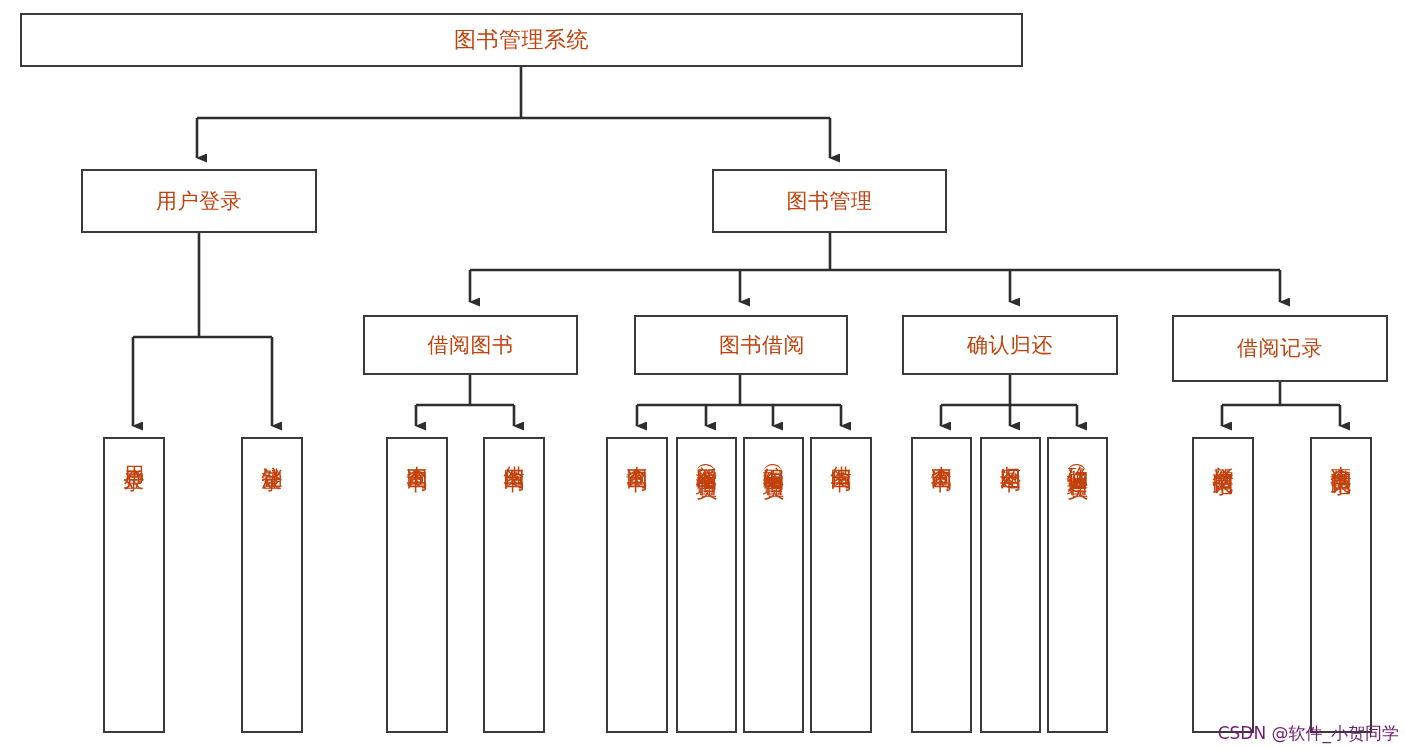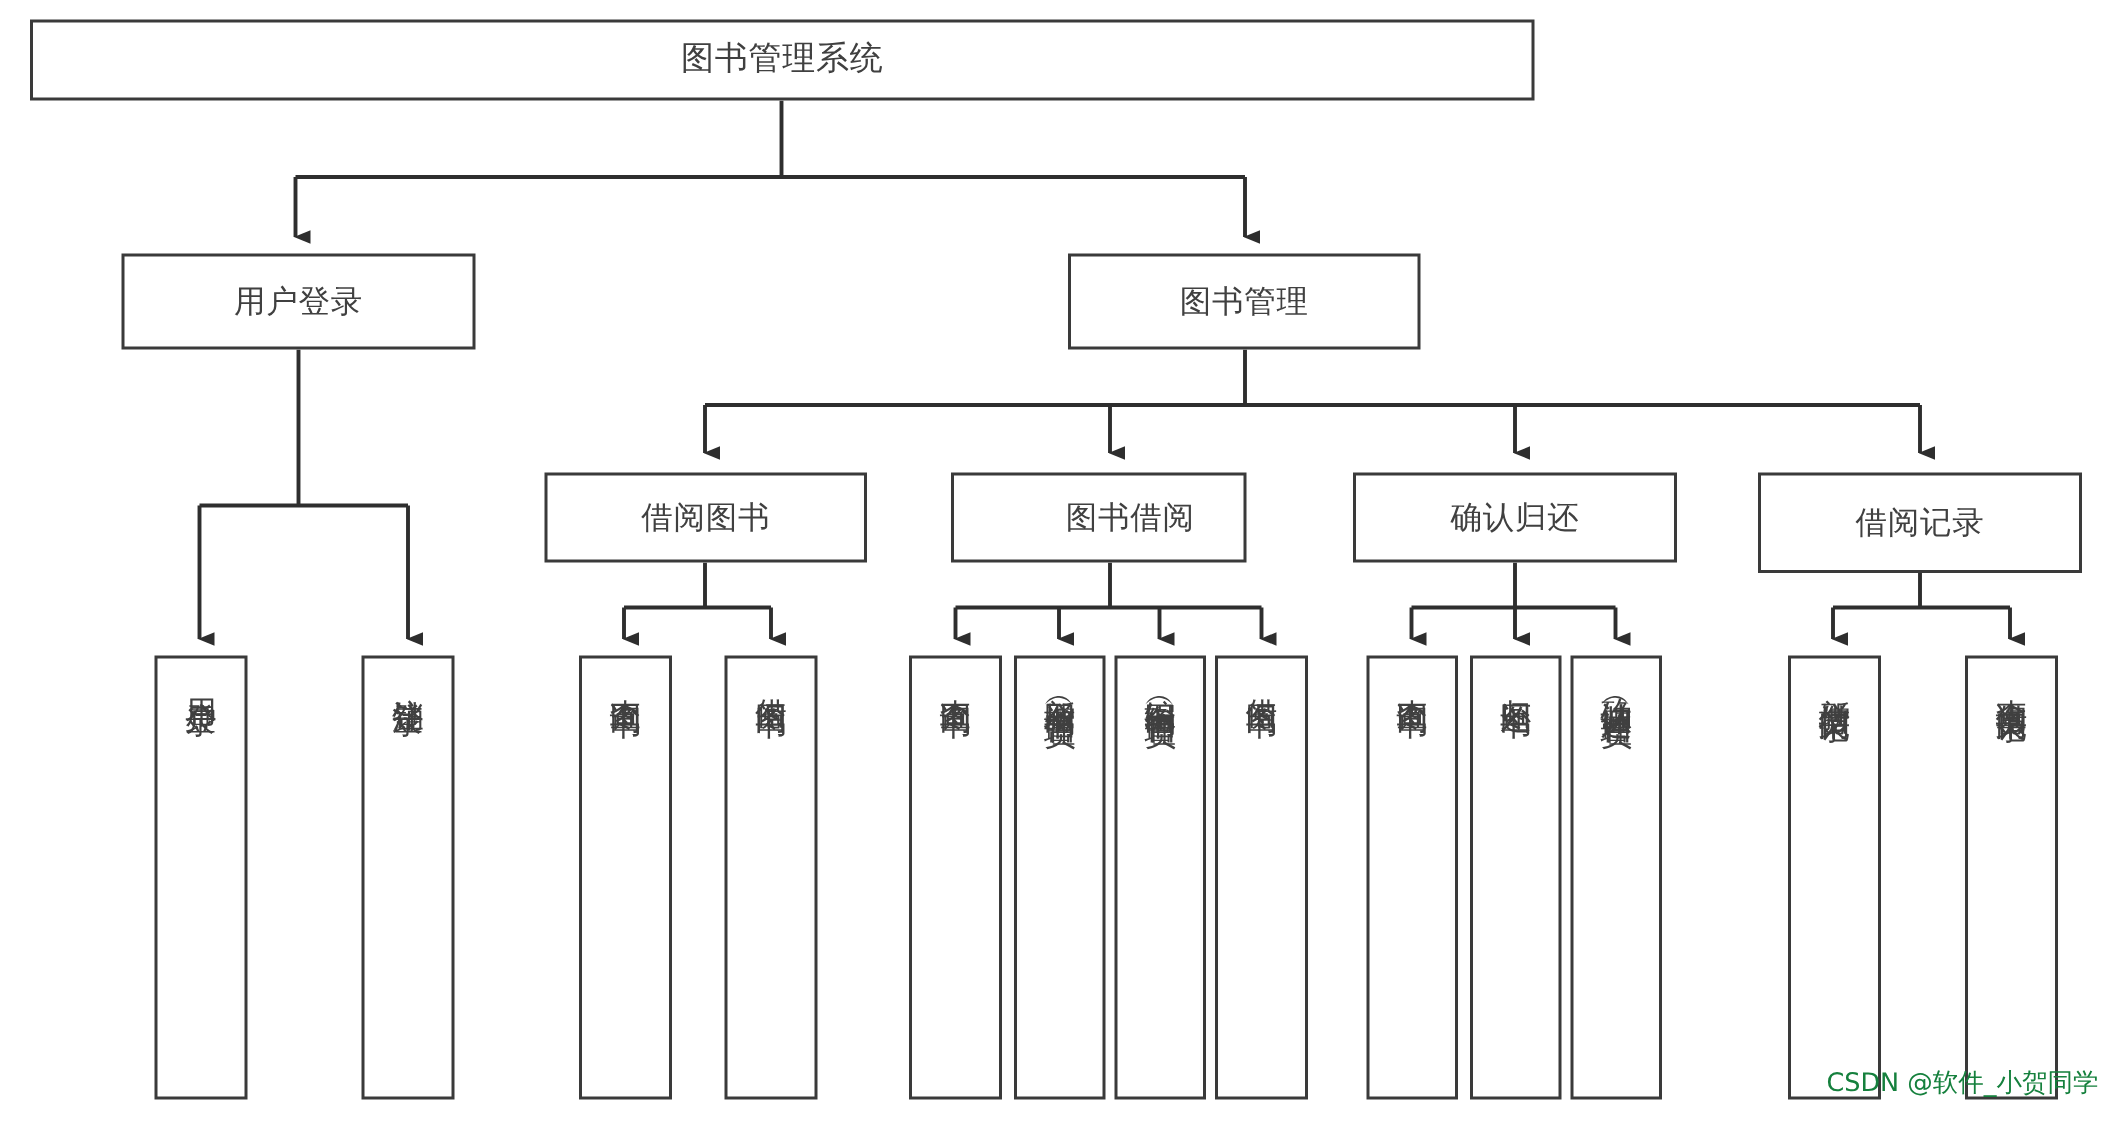--- a/index.html
+++ b/index.html
@@ -26,21 +26,21 @@
     pointer-events: none;
   }
   .node {
     position: absolute;
     box-sizing: border-box;
     background: #ffffff;
     border: 2px solid #3a3a3a;
     display: flex;
     align-items: center;
     justify-content: center;
-    color: #404040;
+    color: #c2410c;
     z-index: 2;
   }
   .node .lbl {
     display: block;
     line-height: 1.18;
     letter-spacing: 0.5px;
     text-align: center;
     white-space: nowrap;
   }
   
@@ -60,23 +60,23 @@
     writing-mode: vertical-rl;
     text-orientation: upright;
     font-size: 21px;
     line-height: 1.05;
     letter-spacing: 2px;
     white-space: nowrap;
   }
   .watermark {
     position: absolute;
     right: 6px;
-    bottom: 14px;
+    bottom: 2px;
     font-size: 17px;
-    color: #15803d;
+    color: #701a75;
     white-space: nowrap;
     z-index: 3;
   }
 </style>
 </head>
 <body>
 
 <div id="canvas">
 
   <svg id="wires" viewBox="0 0 1405 747" xmlns="http://www.w3.org/2000/svg">
@@ -136,21 +136,21 @@
   <div class="node horiz" style="left:81px; top:169px; width:236px; height:64px;">
     <span class="lbl">用户登录</span>
   </div>
   <div class="node horiz" style="left:712px; top:169px; width:235px; height:64px;">
     <span class="lbl">图书管理</span>
   </div>
 
   <div class="node horiz" style="left:363px; top:315px; width:215px; height:60px;">
     <span class="lbl">借阅图书</span>
   </div>
-  <div class="node horiz" style="left:634px; top:315px; width:197px; height:60px;padding-left:42px;">
+  <div class="node horiz" style="left:634px; top:315px; width:214px; height:60px;padding-left:42px;">
     <span class="lbl">图书借阅</span>
   </div>
   <div class="node horiz" style="left:902px; top:315px; width:216px; height:60px;">
     <span class="lbl">确认归还</span>
   </div>
   <div class="node horiz" style="left:1172px; top:315px; width:216px; height:67px;">
     <span class="lbl">借阅记录</span>
   </div>
 
   <div class="node vert" style="left:103px; top:437px; width:62px; height:296px;">

